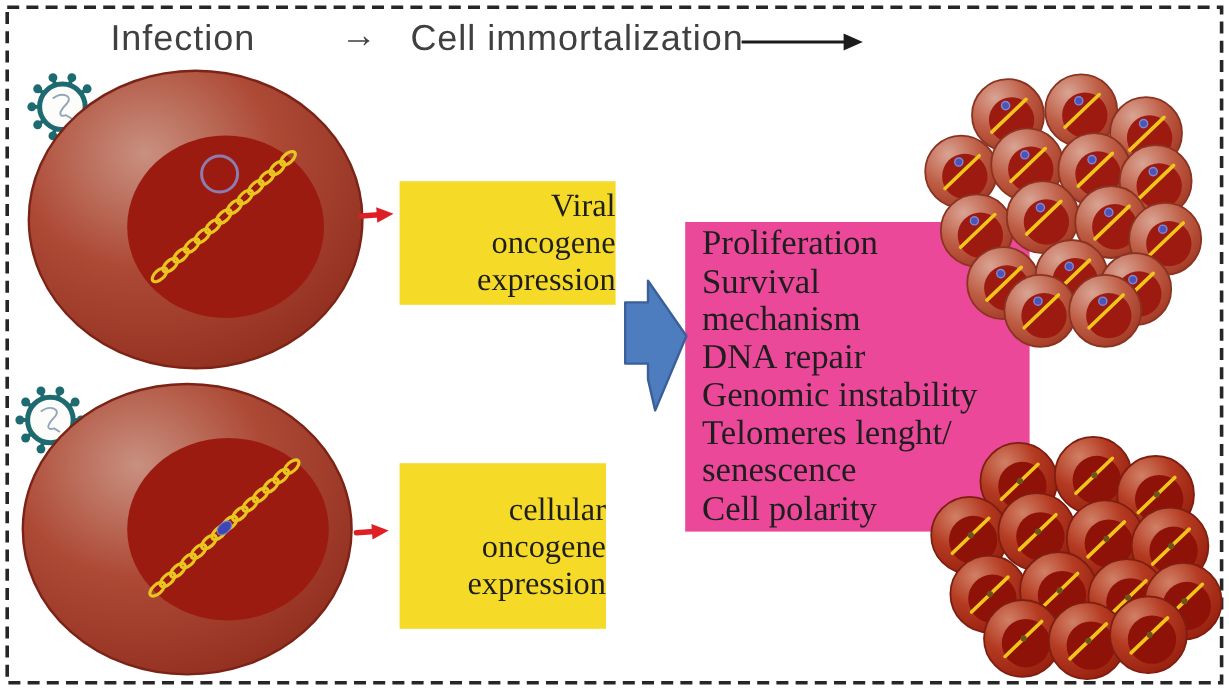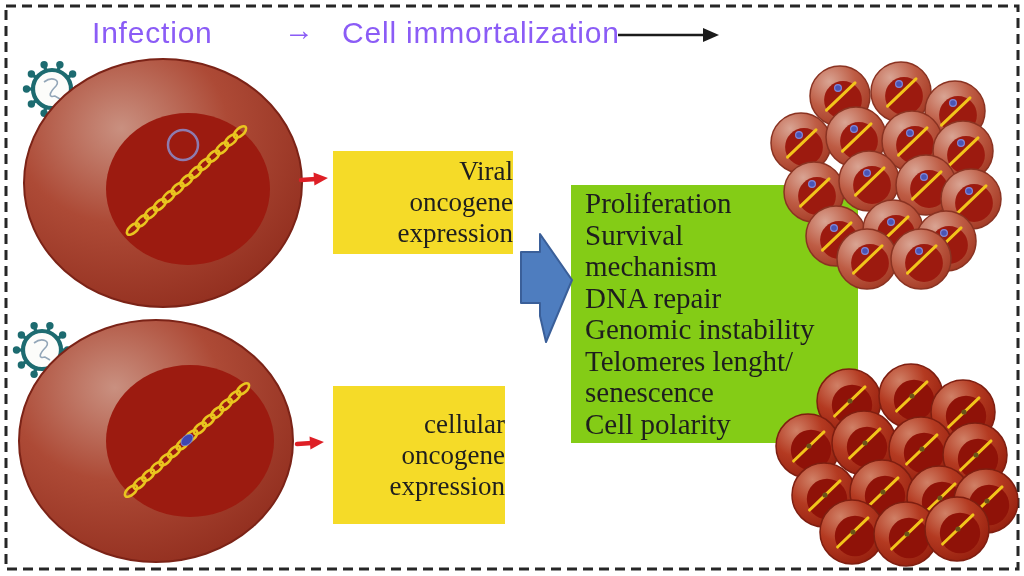--- a/index.html
+++ b/index.html
@@ -1,24 +1,24 @@
 <!DOCTYPE html>
 <html><head>
 <meta charset="utf-8">
 <style>
   html,body{margin:0;padding:0;background:#ffffff;}
   .canvas{position:relative;width:1024px;height:576px;background:#ffffff;overflow:hidden;
           font-family:"Liberation Sans",sans-serif;}
-  .hdr{position:absolute;z-index:3;font-size:30px;color:#8b5cf6;letter-spacing:0.8px;white-space:nowrap;}
+  .hdr{position:absolute;z-index:3;font-size:30px;color:#404040;letter-spacing:0.8px;white-space:nowrap;}
   .ybox{position:absolute;z-index:1;font-family:"Liberation Serif",serif;color:#1e1e1e;
         display:flex;flex-direction:column;justify-content:center;}
   .ybox.center{text-align:right;margin-top:16px;}
   #box-viral{left:333px;top:135px;width:180px;height:103px;background:#F5DB28;font-size:27px;line-height:31px;}
   #box-viral-cellular{left:333px;top:370px;width:172px;height:138px;background:#F5DB28;font-size:27px;line-height:31px;}
-  #box-hallmarks{left:571px;top:185px;width:287px;height:258px;background:#84cc16;font-size:29px;line-height:31.5px;
+  #box-hallmarks{left:571px;top:185px;width:287px;height:258px;background:#ec4899;font-size:29px;line-height:31.5px;
                  text-align:left;padding-left:14px;box-sizing:border-box;}
   svg#fig{position:absolute;left:0;top:0;z-index:2;}
 </style>
 </head>
 <body>
 
 <div class="canvas">
 
   <span class="hdr" style="left:92px;top:16px">Infection</span>
   <span class="hdr" style="left:284px;top:13px;font-weight:600">→</span>

